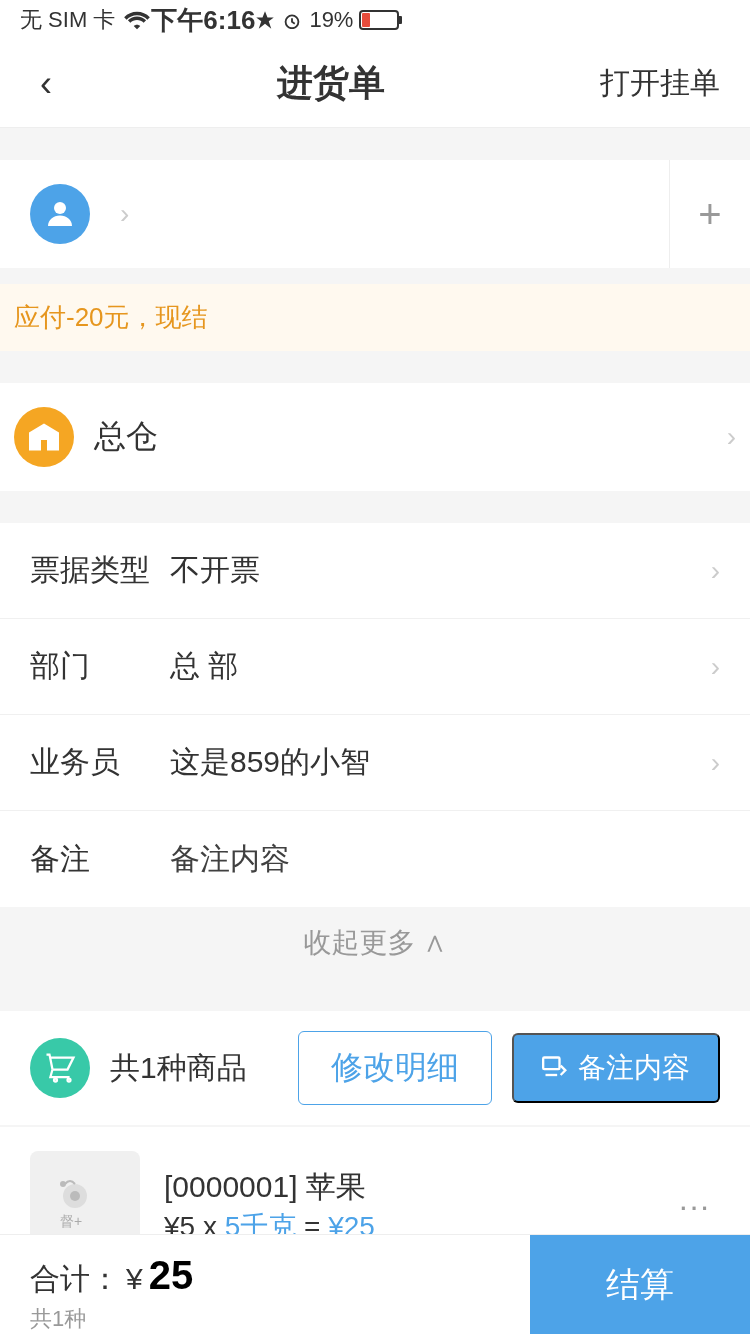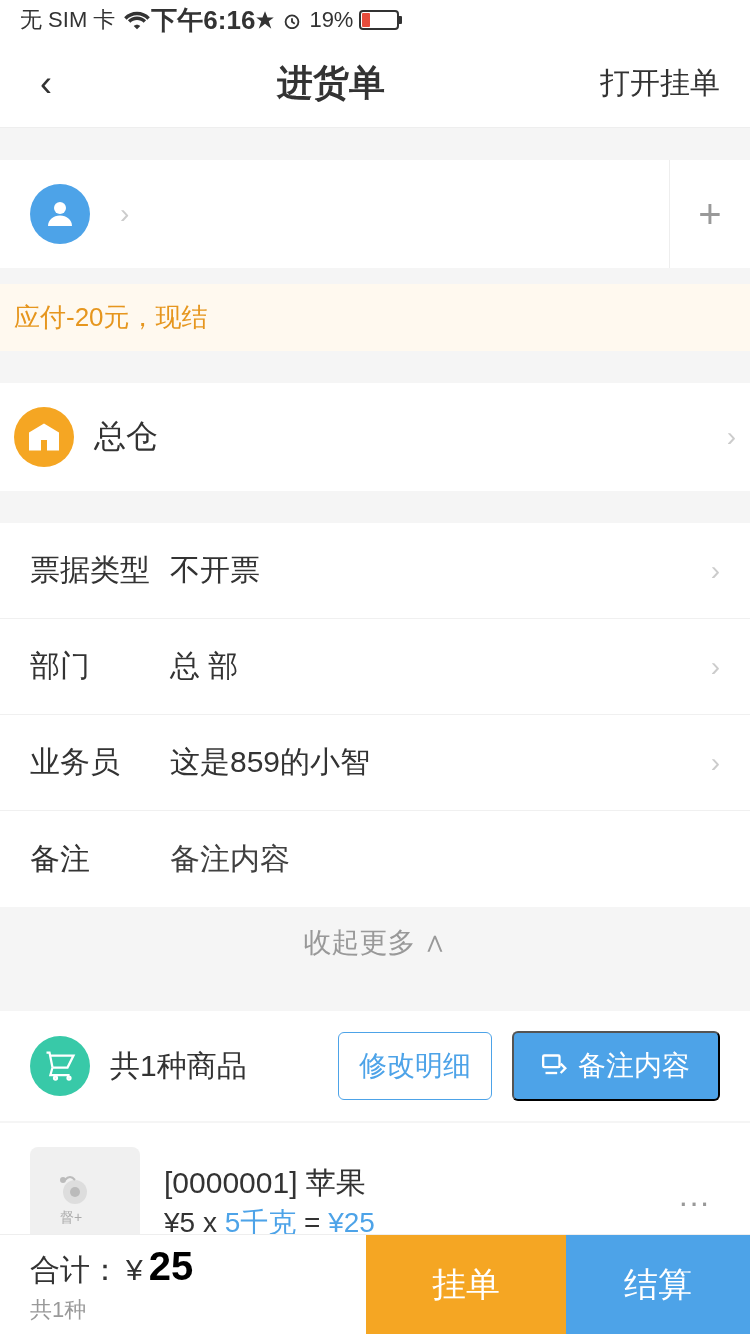--- a/index.html
+++ b/index.html
@@ -214,22 +214,22 @@
     }
     .products-count {
       font-size: 30px;
       color: #333;
       flex: 1;
     }
     .btn-edit {
       border: 1.5px solid #4da3e8;
       color: #4da3e8;
       background: #fff;
-      padding: 14px 20px;
-      font-size: 28px;
+      padding: 14px 32px;
+      font-size: 32px;
       border-radius: 6px;
       cursor: pointer;
     }
     .btn-select {
       background: #4da3e8;
       color: #fff;
       padding: 14px 28px;
       font-size: 28px;
       border-radius: 6px;
       cursor: pointer;
@@ -292,21 +292,21 @@
       height: 100px;
       display: flex;
       align-items: stretch;
       background: #fff;
       border-top: 1px solid #eee;
     }
     .bottom-total {
       flex: 1;
       display: flex;
       flex-direction: column;
-      justify-content: center;
+      justify-content: flex-end;
       padding: 0 30px;
     }
     .total-line {
       font-size: 30px;
       color: #333;
       display: flex;
       align-items: baseline;
       gap: 6px;
     }
     .total-amount {
@@ -323,21 +323,21 @@
       width: 200px;
       background: #f5a623;
       color: #fff;
       font-size: 34px;
       display: flex;
       align-items: center;
       justify-content: center;
       cursor: pointer;
     }
     .btn-settle {
-      width: 184px;
+      width: 220px;
       background: #4da3e8;
       color: #fff;
       font-size: 34px;
       display: flex;
       align-items: center;
       justify-content: center;
       cursor: pointer;
     }
 
     .separator {
@@ -488,15 +488,14 @@
 
 <div class="bottom-bar">
   <div class="bottom-total">
     <div class="total-line">
       <span>合计：</span>
       <span>¥</span>
       <span class="total-amount">25</span>
     </div>
     <div class="total-sub">共1种</div>
   </div>
-  <div class="btn-hang">挂单</div>
   <div class="btn-settle">结算</div>
 </div>
 
 </body></html>

